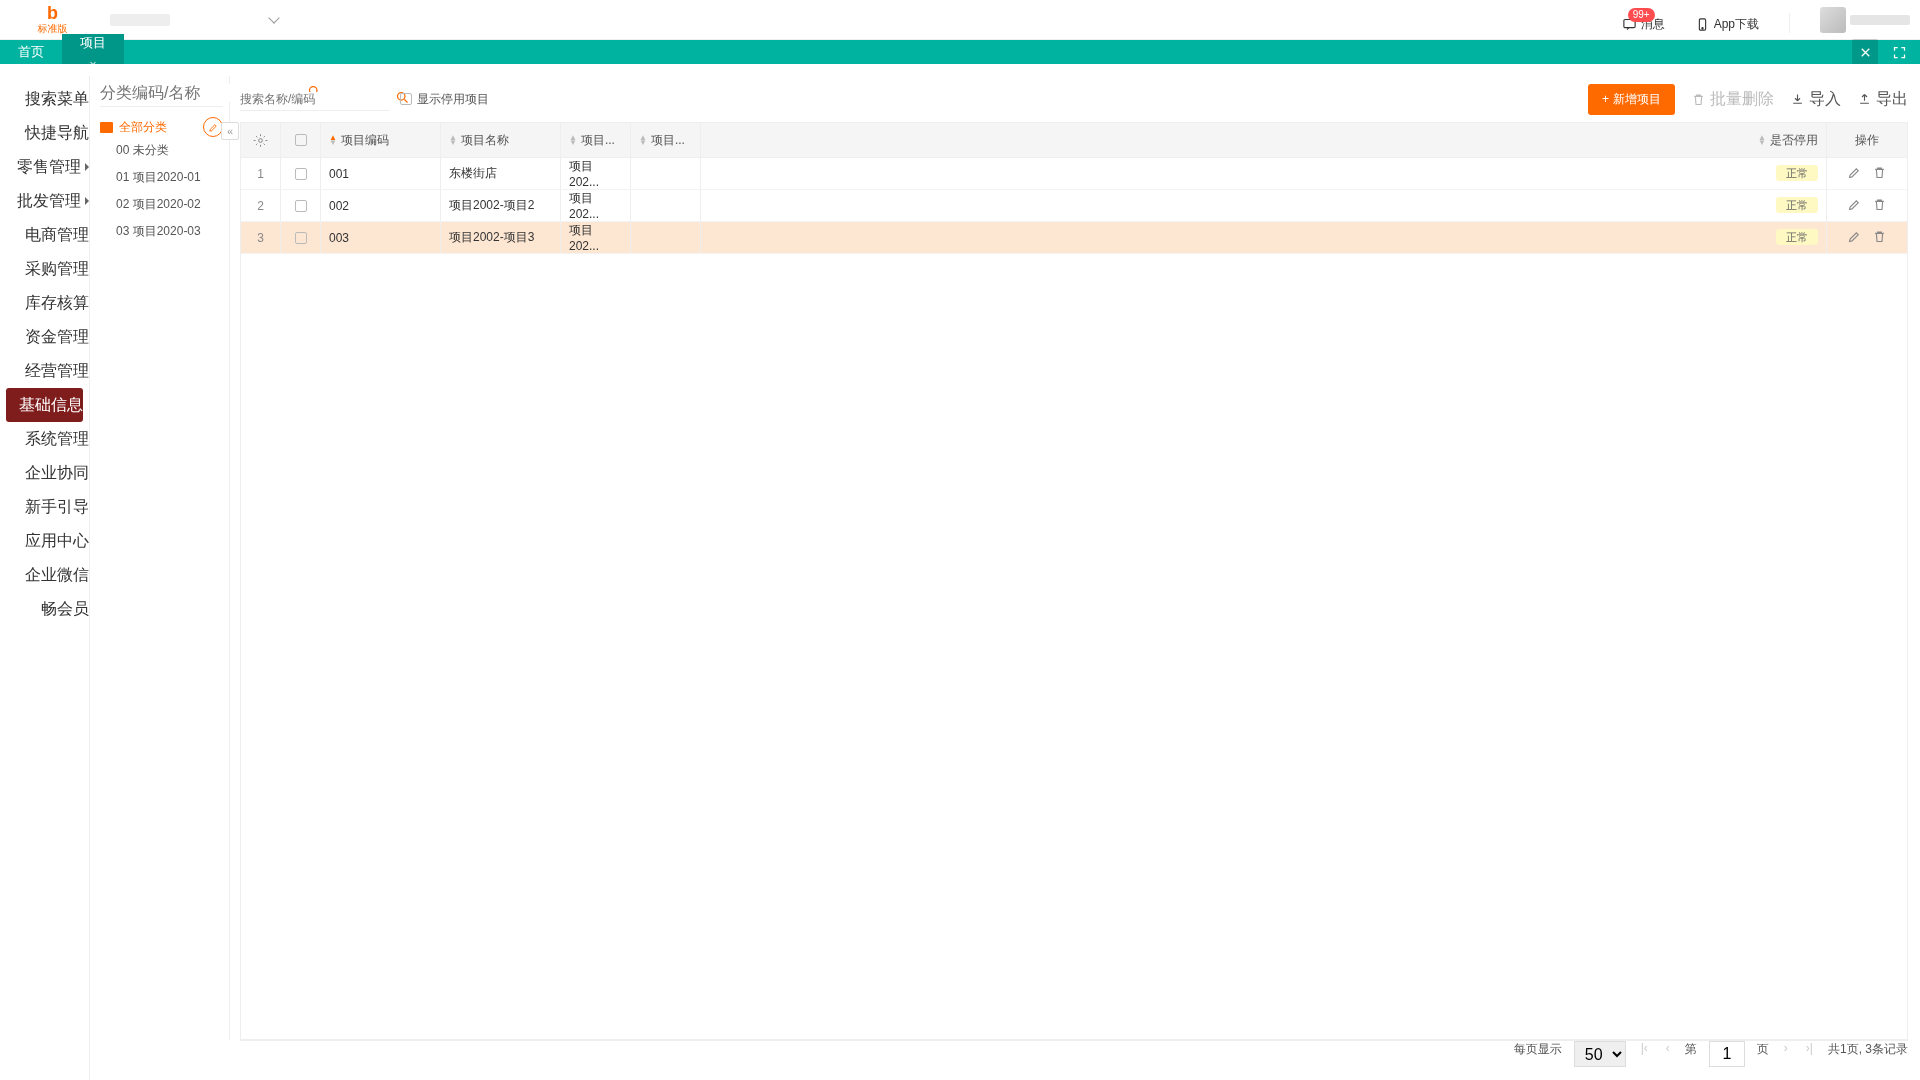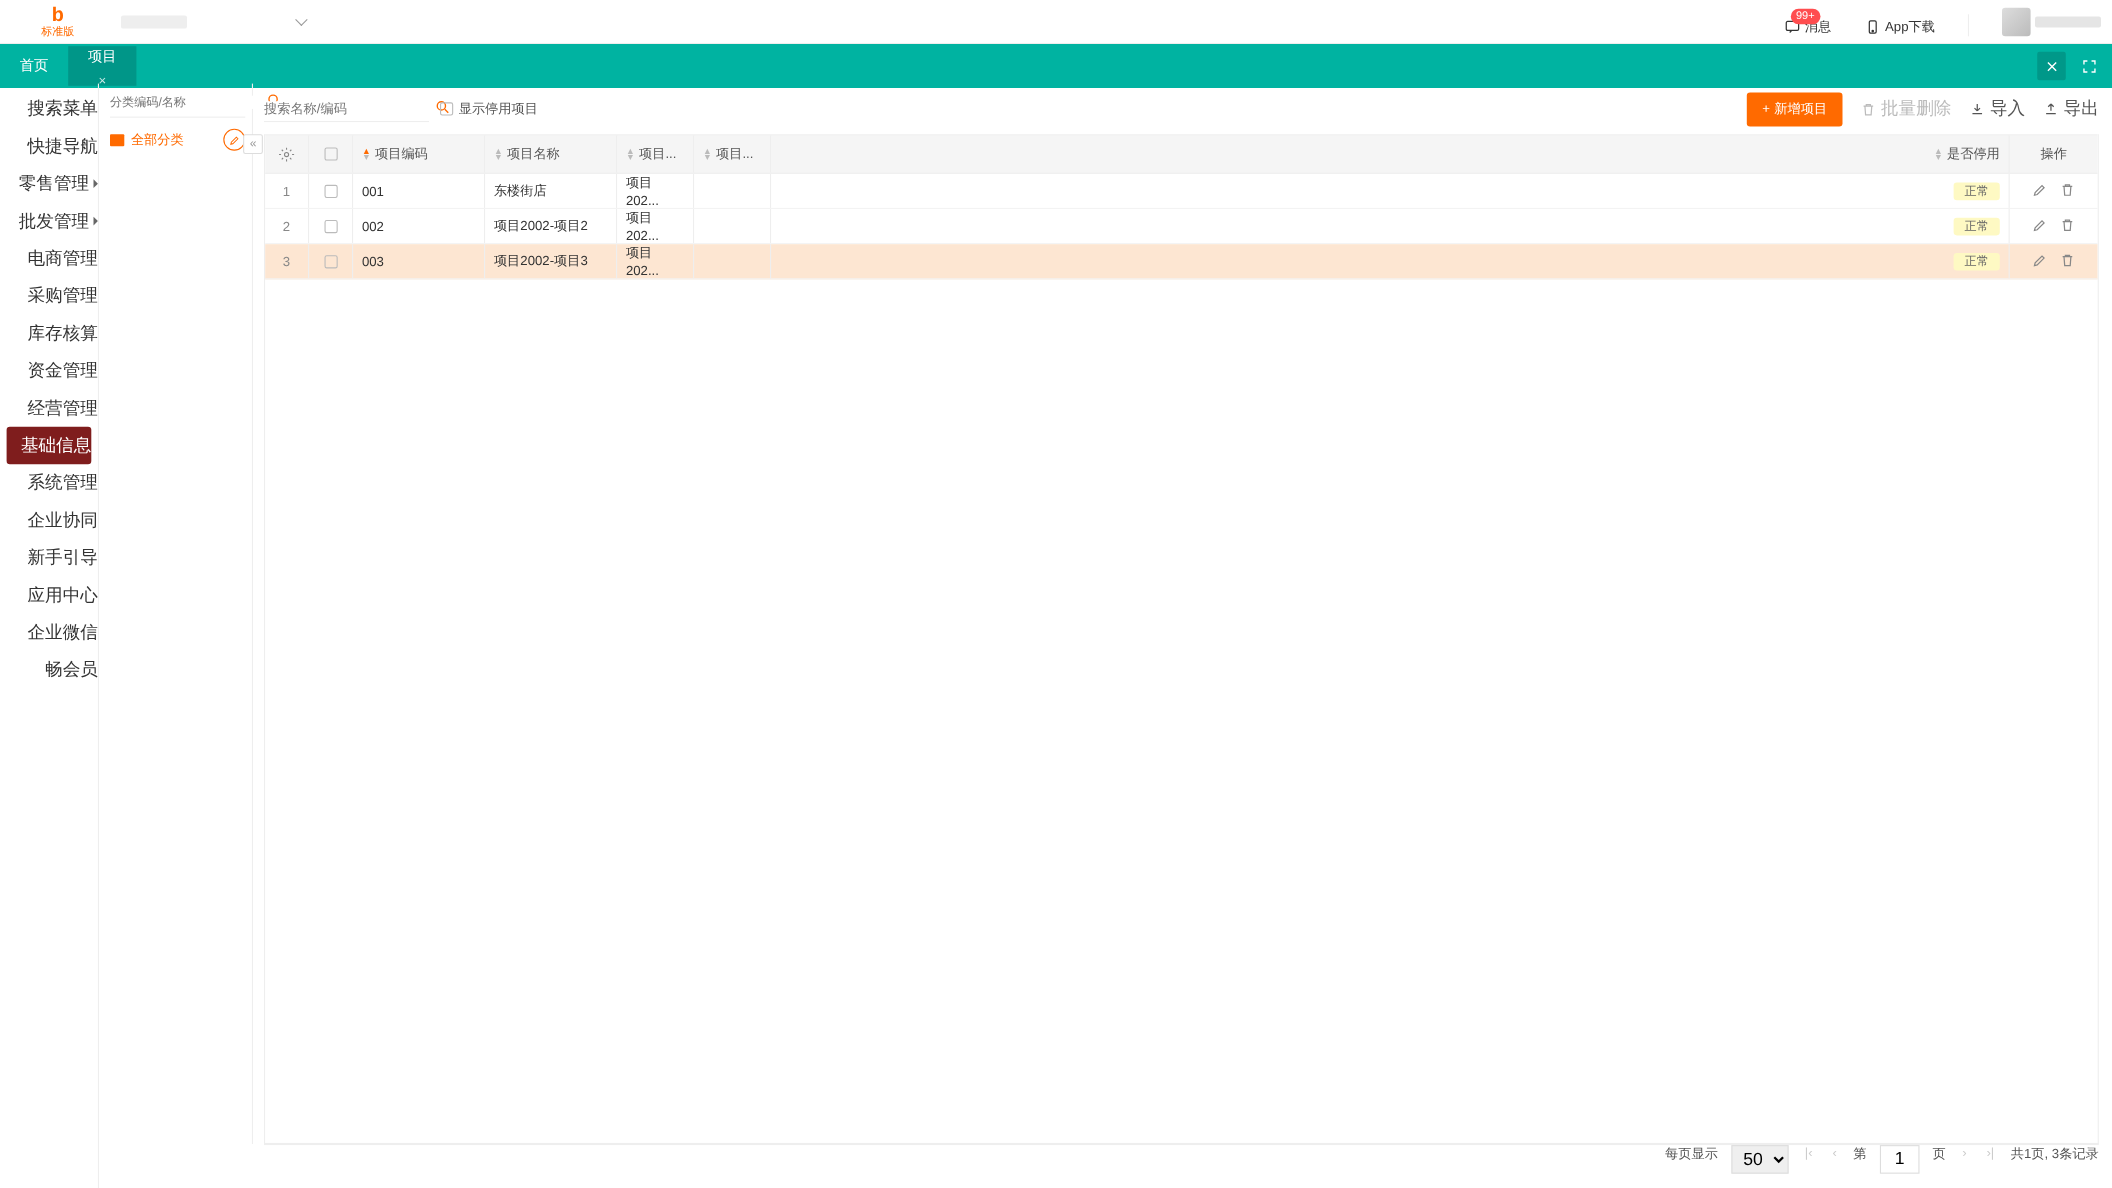--- a/index.html
+++ b/index.html
@@ -9,40 +9,40 @@
 .logo-box { width: 85px; display: flex; flex-direction: column; align-items: center; justify-content: center; font-size: 10px; color: #ff6a00; }
 .logo-box .bmark { font-size: 18px; font-weight: bold; line-height: 1; }
 .org-select { margin-left: 15px; color: #999; display: flex; align-items: center; gap: 100px; cursor: pointer; }
 .chevron-down { display: inline-block; width: 8px; height: 8px; border-right: 1.5px solid #999; border-bottom: 1.5px solid #999; transform: rotate(45deg); margin-top: -4px; }
 .topbar-right { margin-left: auto; display: flex; align-items: flex-end; gap: 30px; }
 .top-action { display: flex; align-items: center; gap: 4px; cursor: pointer; color: #333; font-size: 12px; position: relative; }
 .badge { position: absolute; top: -8px; left: 6px; background: #ff4d4f; color: #fff; border-radius: 8px; font-size: 10px; padding: 0 5px; line-height: 14px; }
 .avatar { width: 26px; height: 26px; background: linear-gradient(135deg,#ddd,#bbb); border-radius: 3px; }
 .avatar-name { width: 60px; height: 10px; background: #e5e5e5; border-radius: 2px; }
 
-.tabbar { height: 40px; background: #00b3a1; display: flex; align-items: center; color: #fff; }
+.tabbar { height: 24px; background: #00b3a1; display: flex; align-items: center; color: #fff; }
 .tab { height: 36px; padding: 0 18px; display: flex; align-items: center; gap: 6px; cursor: pointer; font-size: 13px; }
 .tab.active { background: #009688; flex-direction: column; }
 .tab .close-x { font-size: 12px; opacity: .8; }
 .tabbar-right { margin-left: auto; display: flex; align-items: center; gap: 8px; padding-right: 8px; }
 .tabbar-btn { width: 26px; height: 26px; display: flex; align-items: center; justify-content: center; cursor: pointer; border-radius: 2px; }
 .tabbar-btn.dark { background: rgba(0,0,0,.15); }
 
 .main { position: absolute; top: 76px; bottom: 0; left: 0; right: 0; display: flex; }
 
 .sidebar { width: 90px; border-right: 1px solid #eee; display: flex; flex-direction: column; padding-top: 6px; }
 .side-item { height: 34px; display: flex; align-items: center; justify-content: flex-end; font-size: 16px; color: #333; cursor: pointer; position: relative; gap: 4px; }
 .side-item.active { background: #7f1d1d; color: #fff; border-radius: 3px; margin: 0 6px; }
 .side-caret { width: 0; height: 0; border-left: 4px solid #666; border-top: 4px solid transparent; border-bottom: 4px solid transparent; }
 
 .content { flex: 1; display: flex; flex-direction: column; position: relative; }
 
 .tree-panel { width: 140px; position: absolute; left: 0; top: 0; bottom: 40px; border-right: 1px solid #eee; padding: 8px 6px 8px 10px; }
 .tree-search { display: flex; align-items: center; border-bottom: 1px solid #eee; padding-bottom: 4px; }
-.tree-search input { border: none; outline: none; flex: 1; font-size: 11px; color: #333; }
+.tree-search input { border: none; outline: none; flex: 1; font-size: 16px; color: #333; }
 .search-ico { color: #ff6a00; font-size: 14px; cursor: pointer; }
 .tree-root { margin-top: 10px; display: flex; align-items: center; gap: 6px; color: #ff6a00; font-size: 12px; }
 .tree-root .folder { width: 13px; height: 11px; background: #ff6a00; border-radius: 1px; position: relative; }
 .tree-root .badge-circle { width: 20px; height: 20px; border: 1px solid #ff6a00; border-radius: 50%; display: flex; align-items: center; justify-content: center; margin-left: auto; font-size: 11px; }
 .tree-item { font-size: 12px; color: #555; padding: 5px 0 5px 16px; cursor: pointer; }
 .tree-collapse { position: absolute; right: -10px; top: 46px; width: 18px; height: 18px; border: 1px solid #ddd; background: #fff; border-radius: 2px; display: flex; align-items: center; justify-content: center; cursor: pointer; font-size: 11px; color: #999; }
 
 .table-area { position: absolute; left: 150px; right: 12px; top: 0; bottom: 40px; display: flex; flex-direction: column; }
 .toolbar { height: 46px; display: flex; align-items: center; gap: 10px; }
 .search-box { width: 150px; display: flex; align-items: center; border-bottom: 1px solid #eee; padding: 2px 0; }
@@ -207,20 +207,26 @@
       </div>
       <div class="tree-root">
         <span class="folder"></span>
         <span>全部分类</span>
         <span class="badge-circle">
           <svg viewBox="0 0 24 24" fill="none" stroke="#ff6a00" stroke-width="2" style="width:11px;height:11px">
               <path d="M4 20l4-1 10-10-3-3L5 16l-1 4z"></path>
             </svg>
         </span>
       </div>
+      <div id="tree-items">
+          <div class="tree-item">00 未分类</div>
+          <div class="tree-item">01 项目2020-01</div>
+          <div class="tree-item">02 项目2020-02</div>
+          <div class="tree-item">03 项目2020-03</div>
+        </div>
       <div class="tree-collapse">«</div>
     </div>
 
     <div class="table-area">
       <div class="toolbar">
         <div class="search-box">
           <input placeholder="搜索名称/编码" style="">
           <span>
             <svg viewBox="0 0 24 24" fill="none" stroke="#ff6a00" stroke-width="2">
                 <circle cx="10" cy="10" r="6"></circle>

